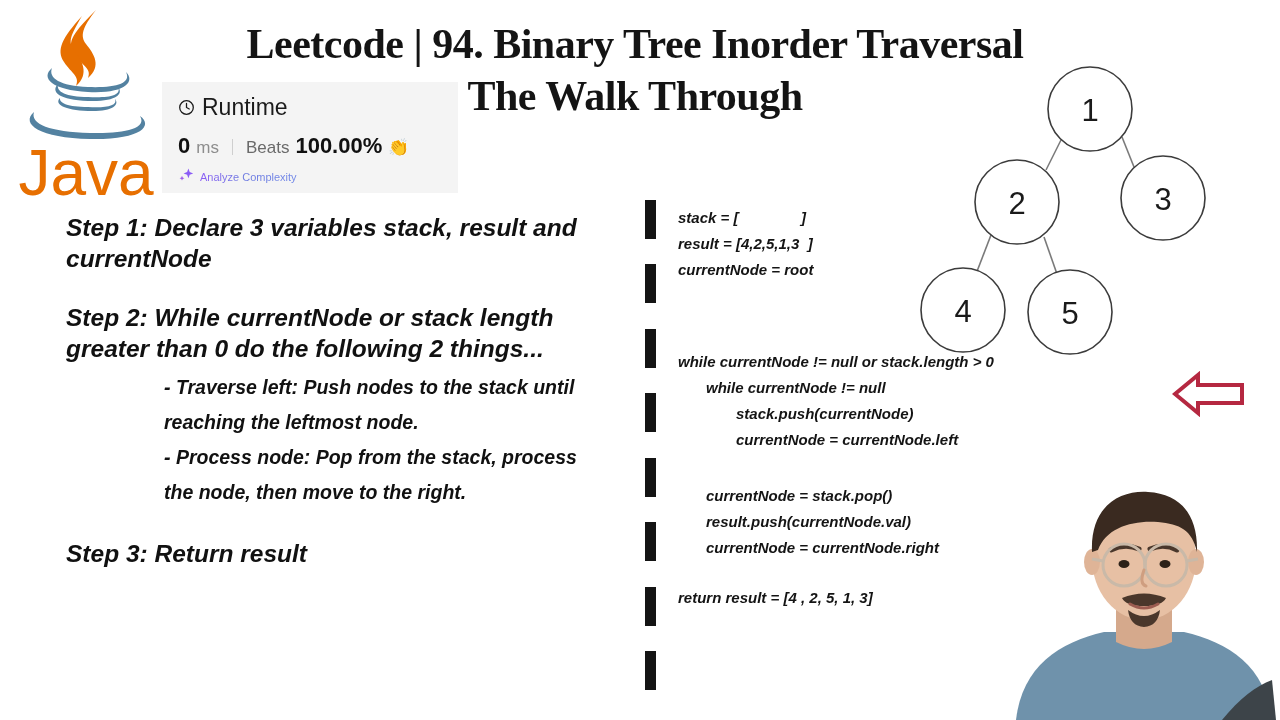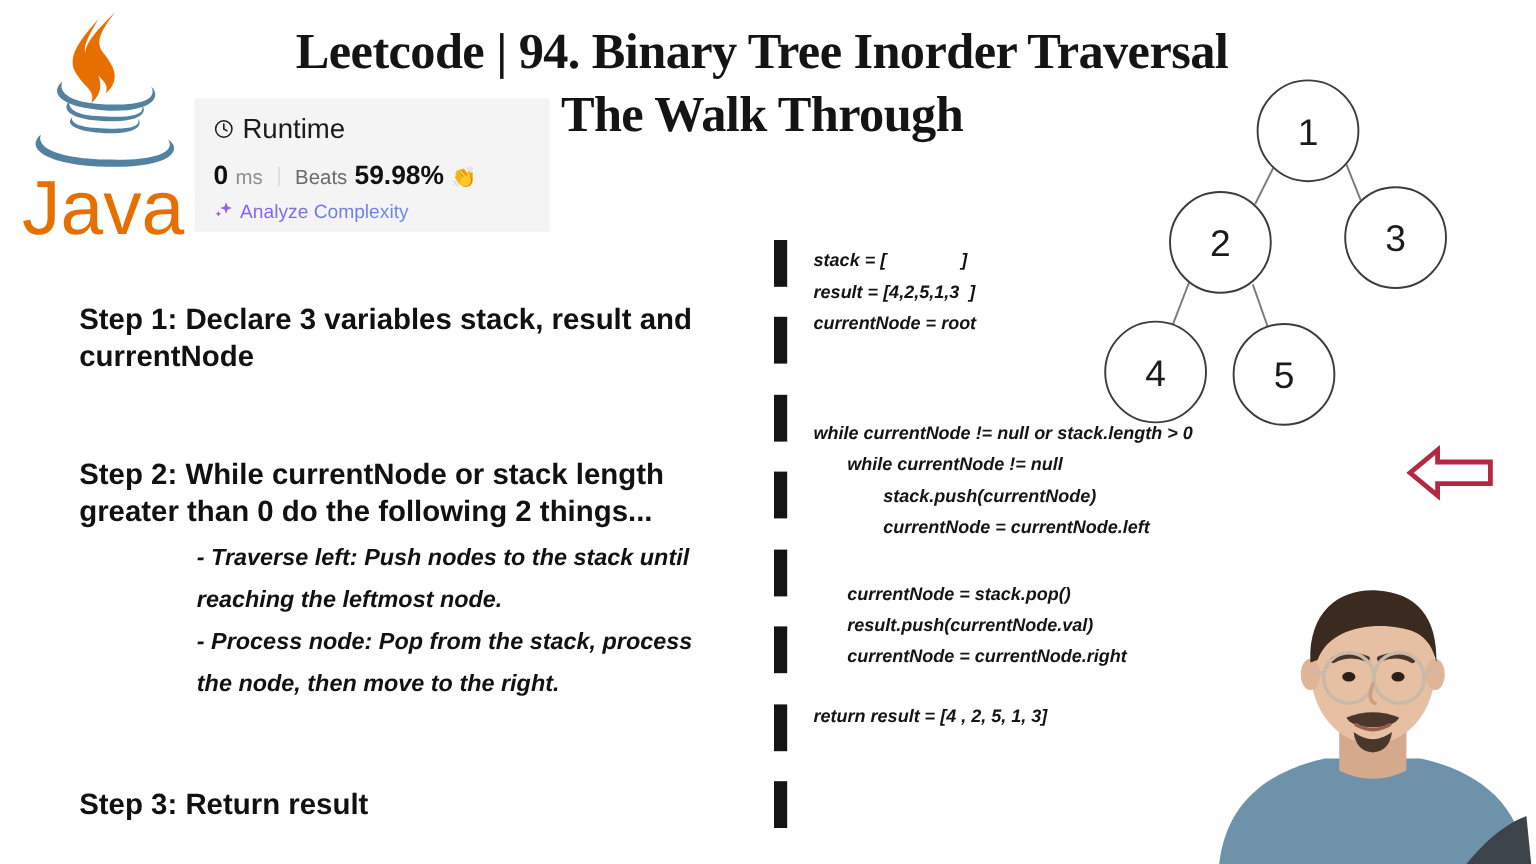--- a/index.html
+++ b/index.html
@@ -102,40 +102,40 @@
     font-weight: bold;
     color: #101010;
   }
   #runtime-stats .clap { font-size: 17px; }
   #analyze-row {
     display: flex;
     align-items: center;
     gap: 6px;
   }
   #analyze-row .analyze-text {
-    font-size: 16px;
+    font-size: 11px;
     background: linear-gradient(90deg, #8b5cf6 0%, #6d7ae0 45%, #6f86e8 100%);
     -webkit-background-clip: text;
     background-clip: text;
     color: transparent;
   }
 
   
   #steps {
     position: absolute;
     left: 66px;
     top: 212px;
     width: 545px;
   }
   .step-heading {
     font-size: 24.5px;
+    font-style: italic;
     font-weight: bold;
     line-height: 31px;
     color: #111111;
-    margin-top: 39px;
   }
   .step-gap { height: 28px; }
   .bullet-list {
     margin-top: 6px;
     padding-left: 98px;
   }
   .bullet-line {
     font-size: 19.5px;
     font-style: italic;
     font-weight: bold;
@@ -242,21 +242,21 @@
         <path d="M10 5.2 V10 L13.2 11.8" fill="none" stroke="#1b1b1b" stroke-width="1.5" stroke-linecap="round"></path>
       </svg>
     </span>
     <span class="label">Runtime</span>
   </div>
   <div id="runtime-stats">
     <span class="val">0</span>
     <span class="unit">ms</span>
     <span class="divider"></span>
     <span class="beats-label">Beats</span>
-    <span class="pct">59.98%</span>
+    <span class="pct">100.00%</span>
     <span class="clap">👏</span>
   </div>
   <div id="analyze-row">
     <span>
       <svg width="16" height="16" viewBox="0 0 20 20" xmlns="http://www.w3.org/2000/svg">
         <path d="M13 2 L14.6 6.4 L19 8 L14.6 9.6 L13 14 L11.4 9.6 L7 8 L11.4 6.4 Z" fill="#8b5cf6"></path>
         <path d="M5 11 L5.9 13.1 L8 14 L5.9 14.9 L5 17 L4.1 14.9 L2 14 L4.1 13.1 Z" fill="#9e5fe8"></path>
       </svg>
     </span>
     <span class="analyze-text">Analyze Complexity</span>

